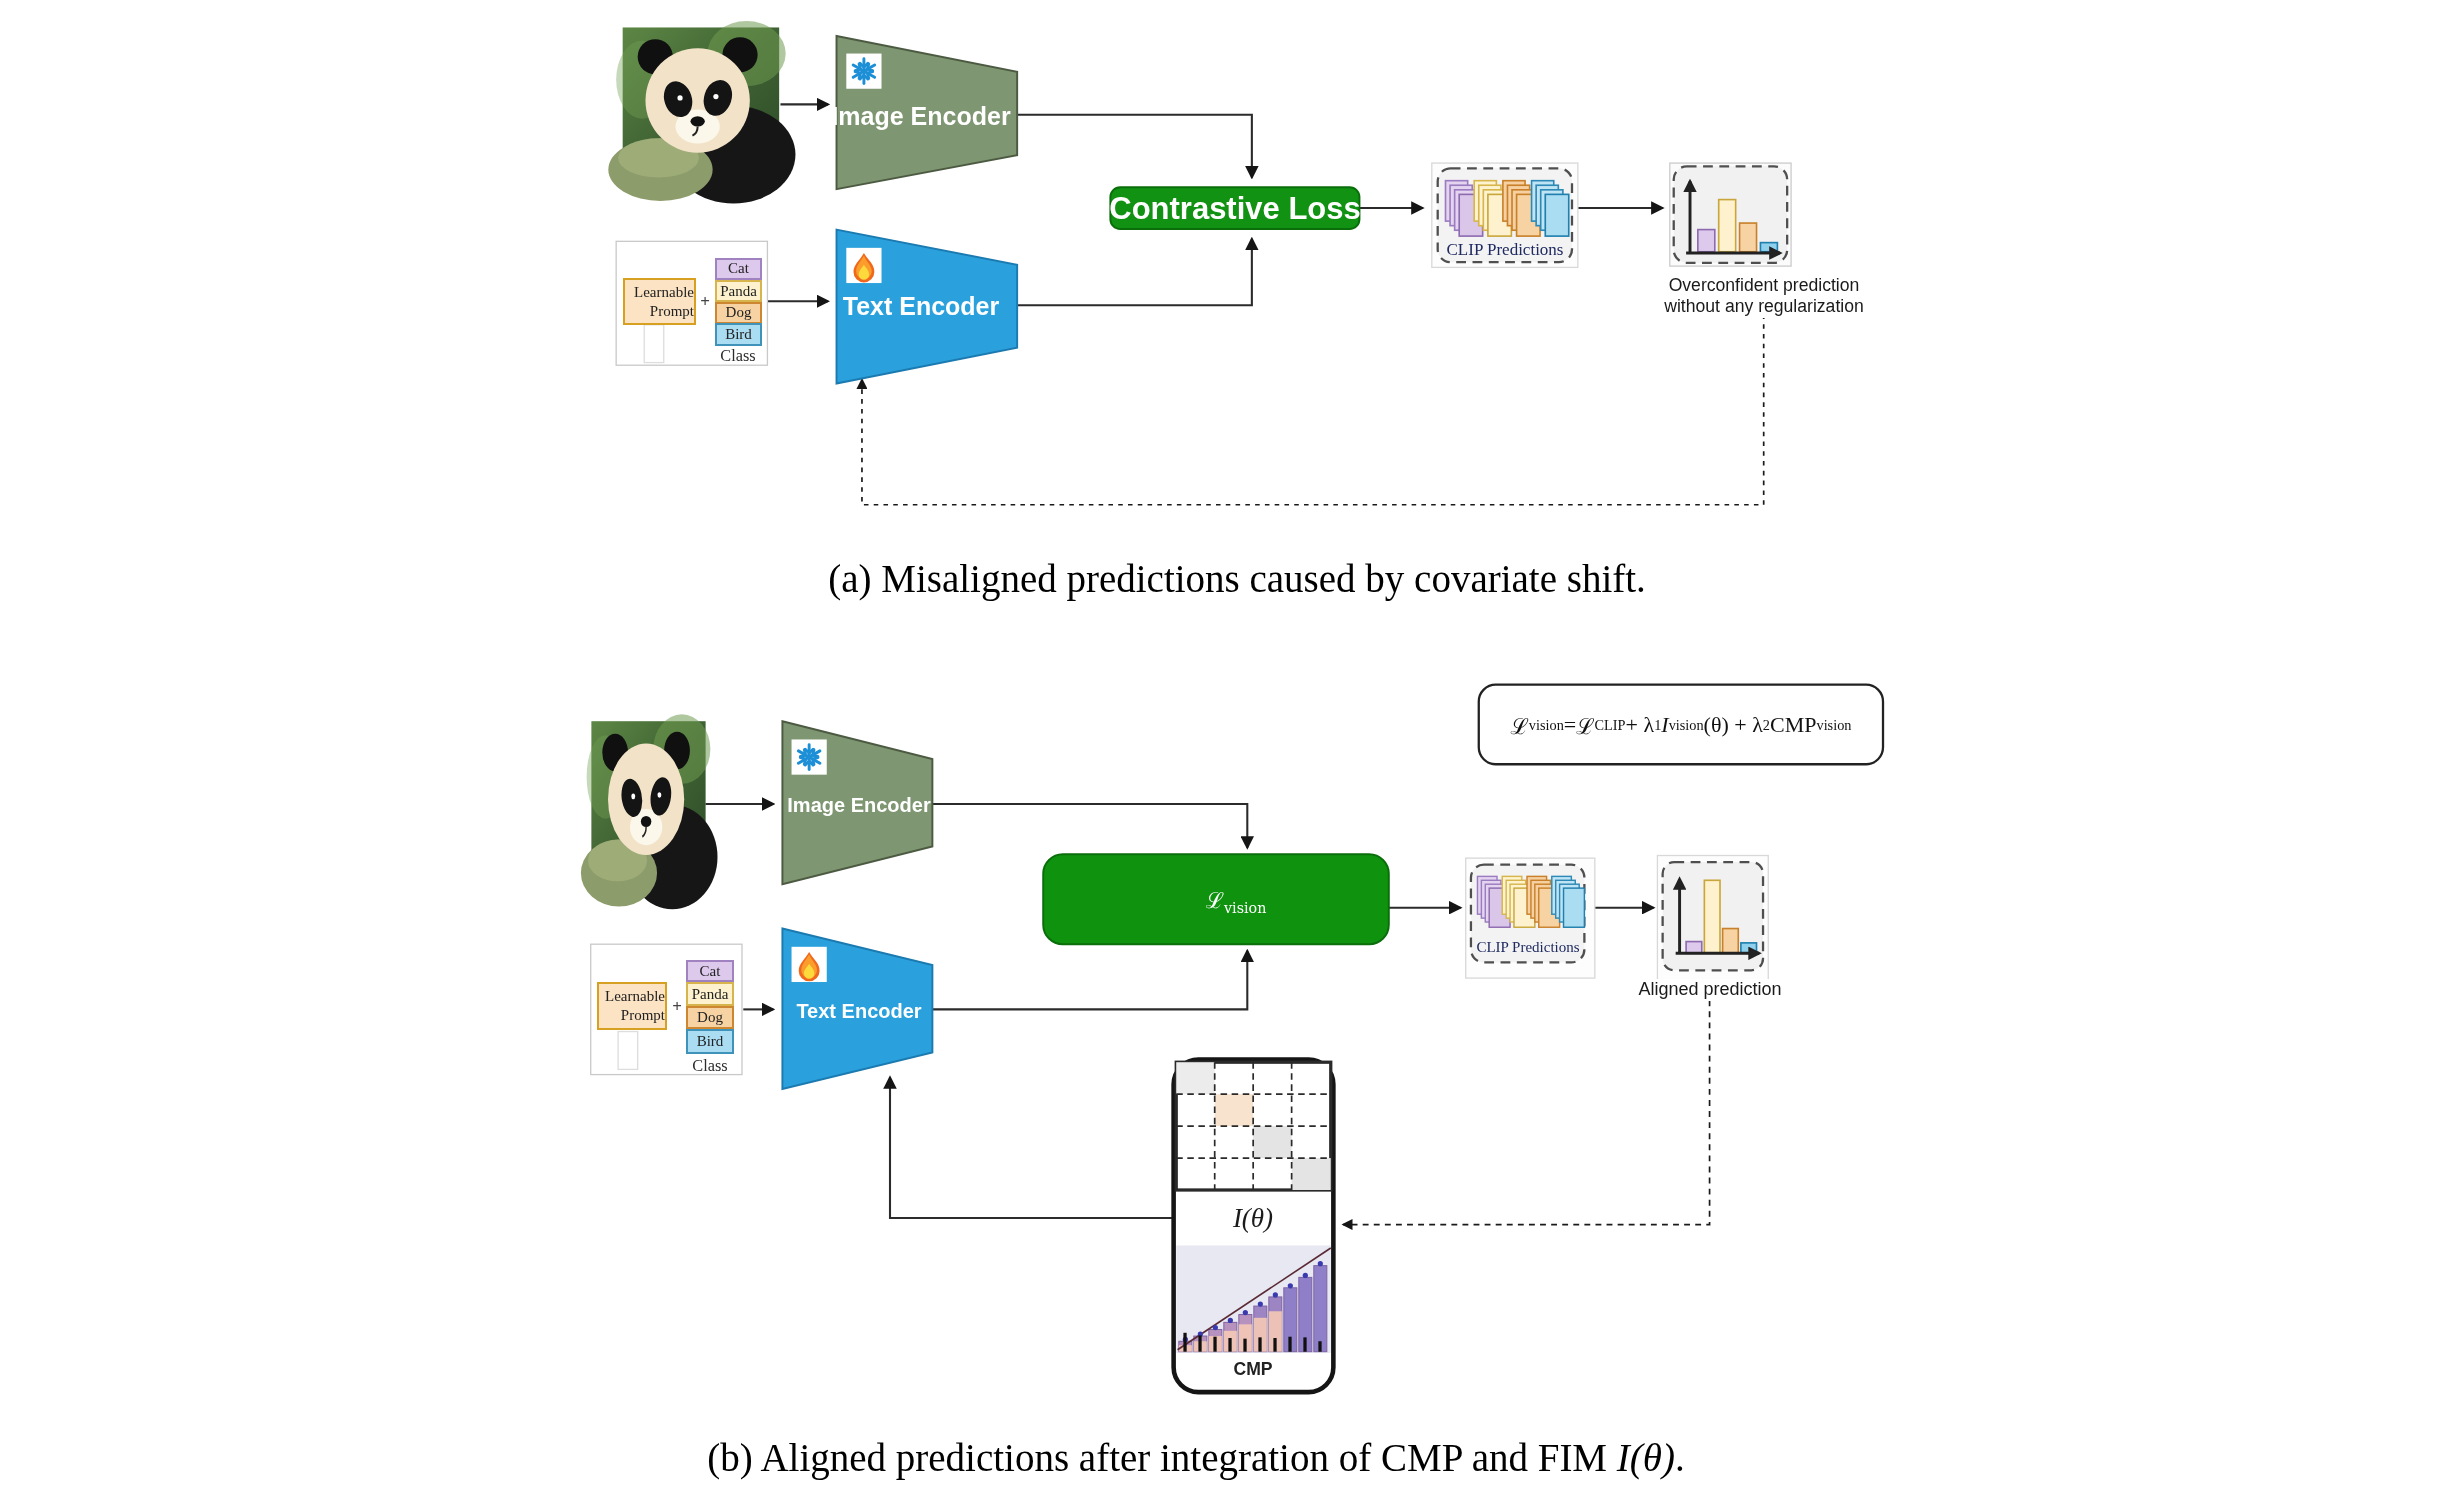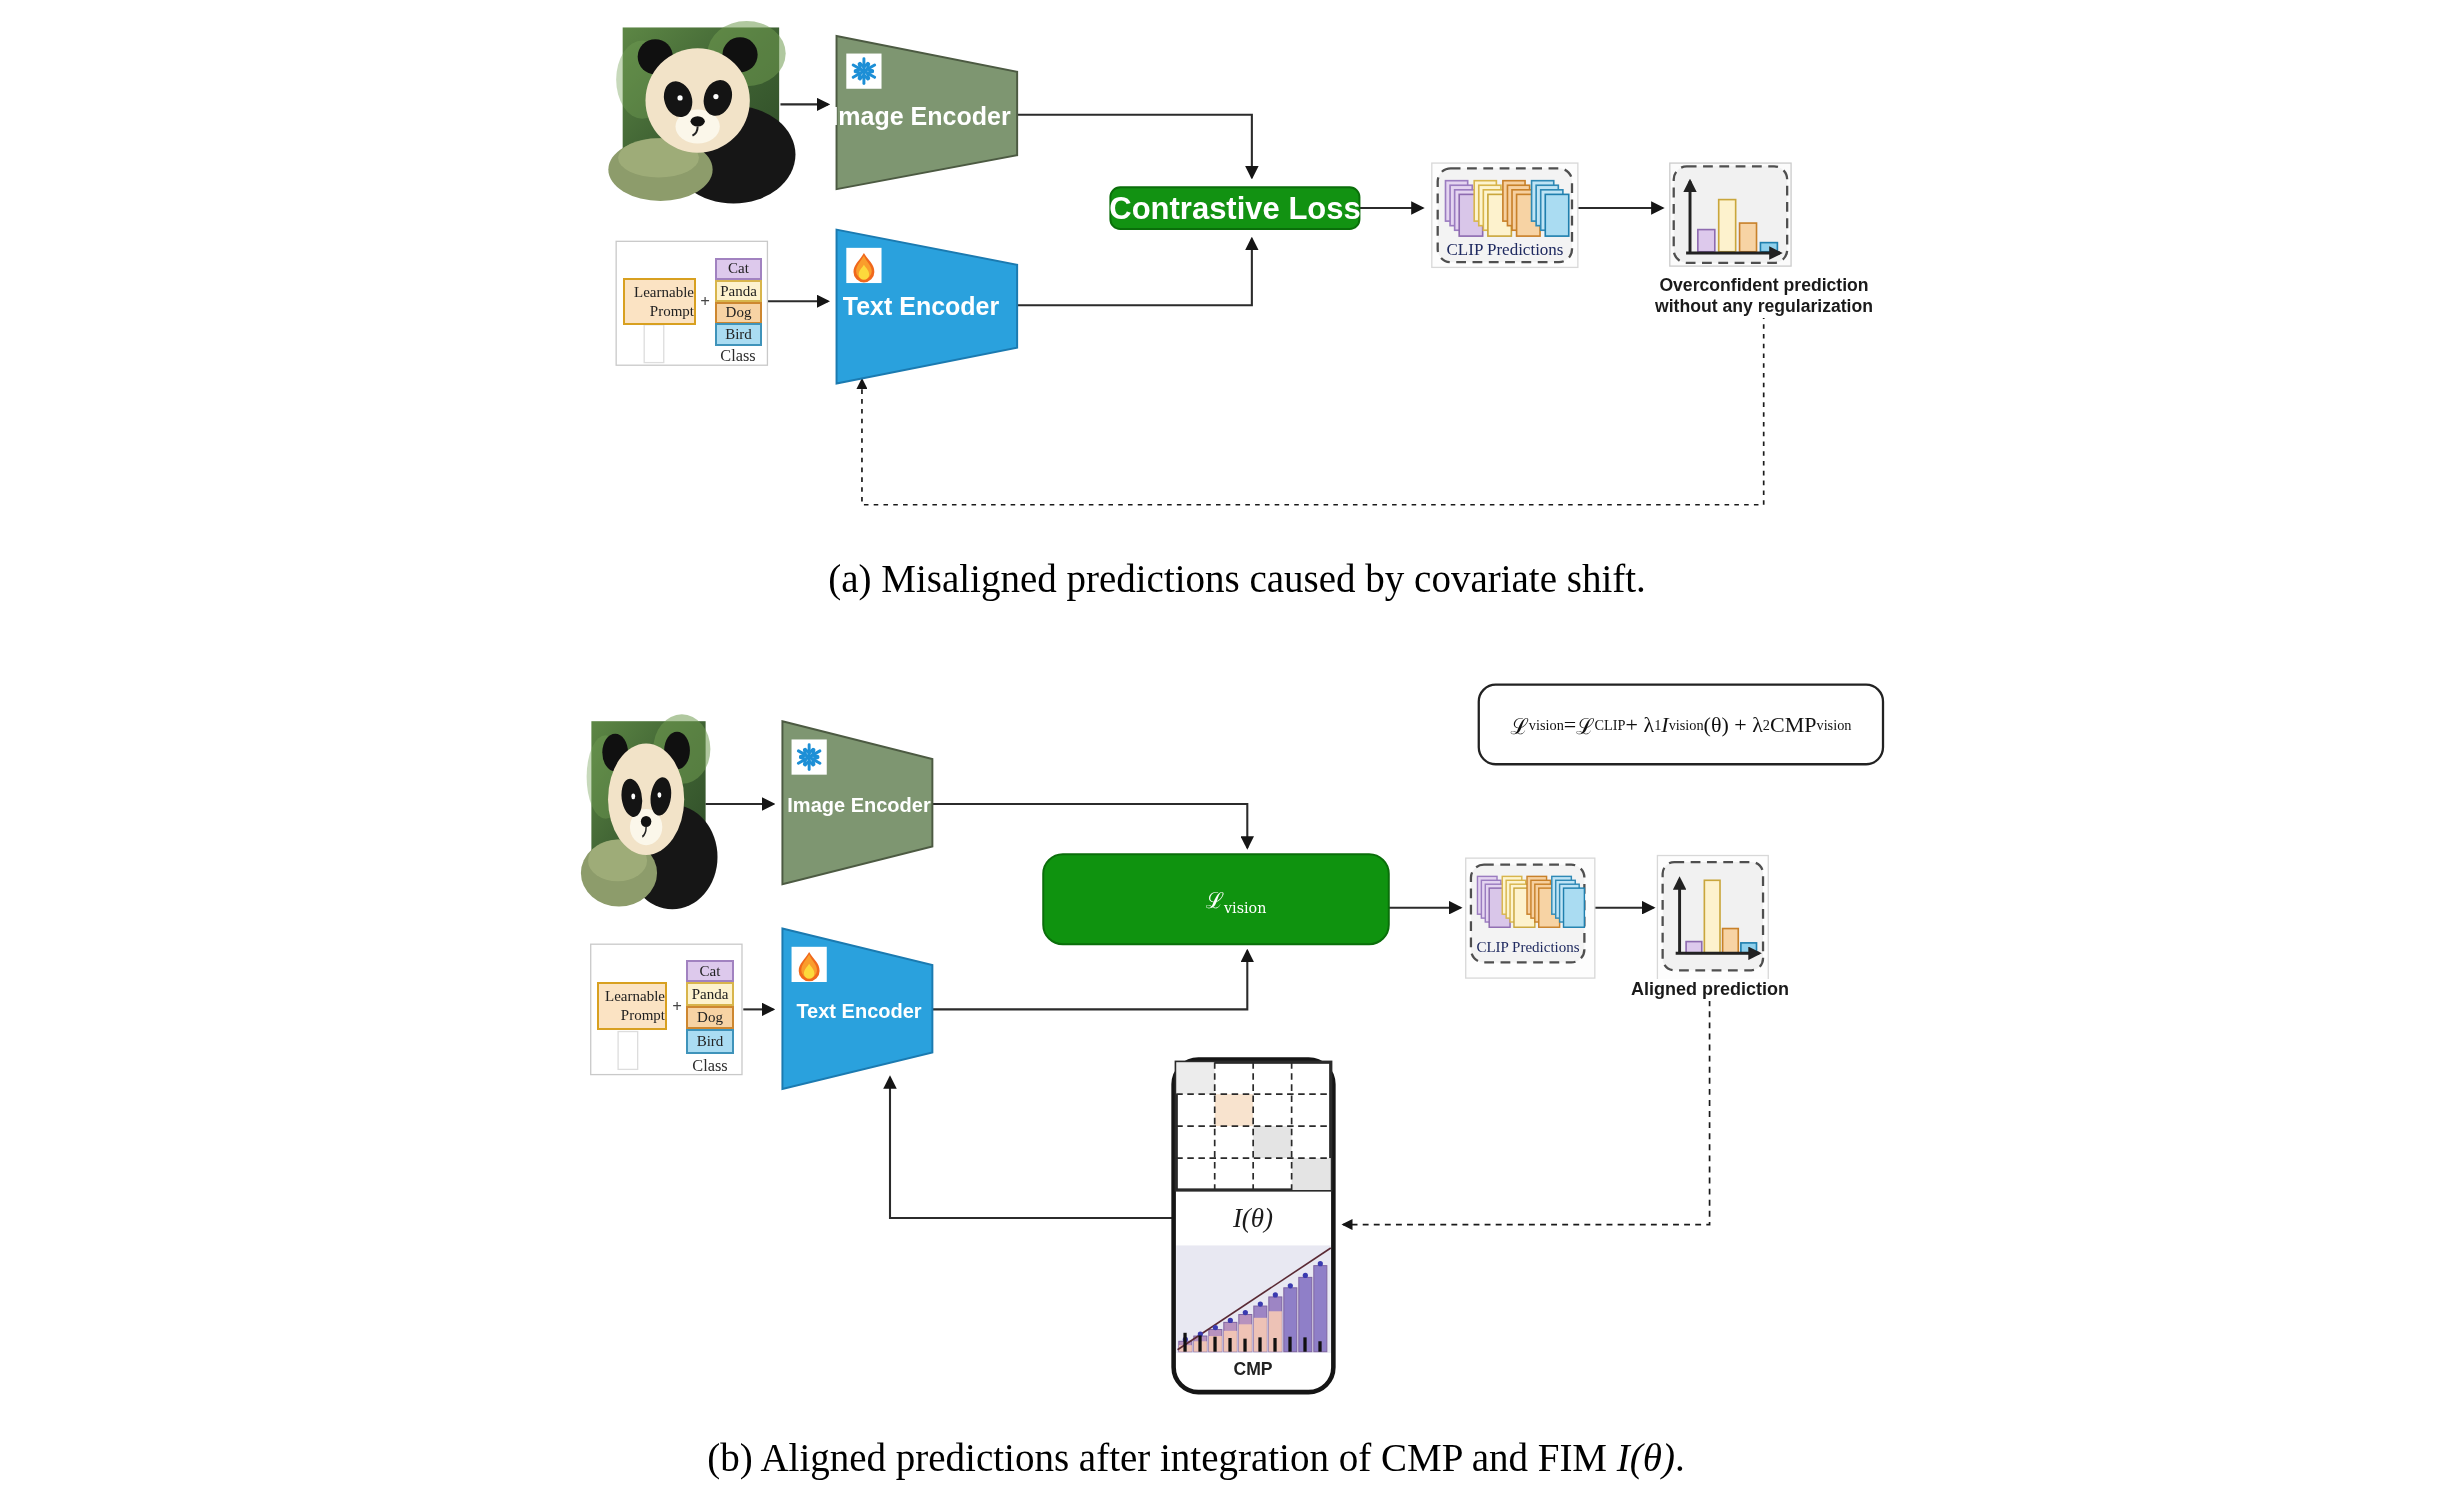--- a/index.html
+++ b/index.html
@@ -3,21 +3,21 @@
 <meta charset="utf-8">
 <style>
   html,body{margin:0;padding:0;background:#ffffff;}
   #page{position:relative;width:2462px;height:1505px;background:#ffffff;overflow:hidden;
         font-family:"Liberation Sans",sans-serif;}
   #wires{position:absolute;left:0;top:0;width:2462px;height:1505px;}
   .lbl{position:absolute;transform:translate(-50%,-50%);white-space:nowrap;}
   .enc-label{color:#ffffff;font-weight:bold;font-family:"Liberation Sans",sans-serif;text-align:right;}
   .loss-label{color:#ffffff;font-weight:bold;font-size:31px;}
   .clip-label{font-family:"Liberation Serif",serif;color:#1f2a60;}
-  .note{font-weight:bold;color:#1a1a1a;text-align:center;line-height:1.22;background:#ffffff;}
+  .note{font-weight:normal;color:#1a1a1a;text-align:center;line-height:1.22;background:#ffffff;}
   .serif{font-family:"Liberation Serif",serif;color:#2b2b2b;}
   .caption{position:absolute;transform:translateX(-50%);font-family:"Liberation Serif",serif;
            font-size:39px;color:#000;white-space:nowrap;}
   .caption i{font-family:"Liberation Serif",serif;}
   .formula{position:absolute;display:flex;align-items:center;justify-content:center;
            font-family:"Liberation Serif",serif;font-size:22px;color:#111;}
   .formula .scr{font-family:"DejaVu Serif",serif;}
   .formula sub, .subtxt{font-size:14.3px;}
   .mathI{font-style:italic;}
   .lv-label{color:#fff;font-size:22px;font-family:"DejaVu Serif",serif;}

